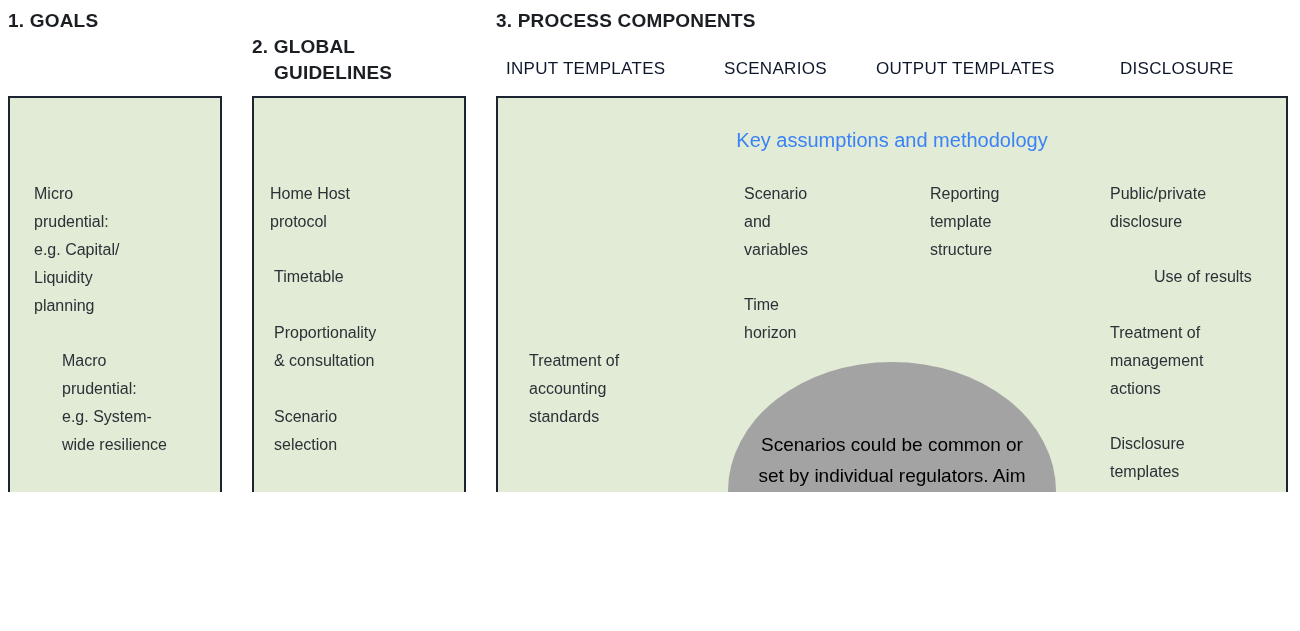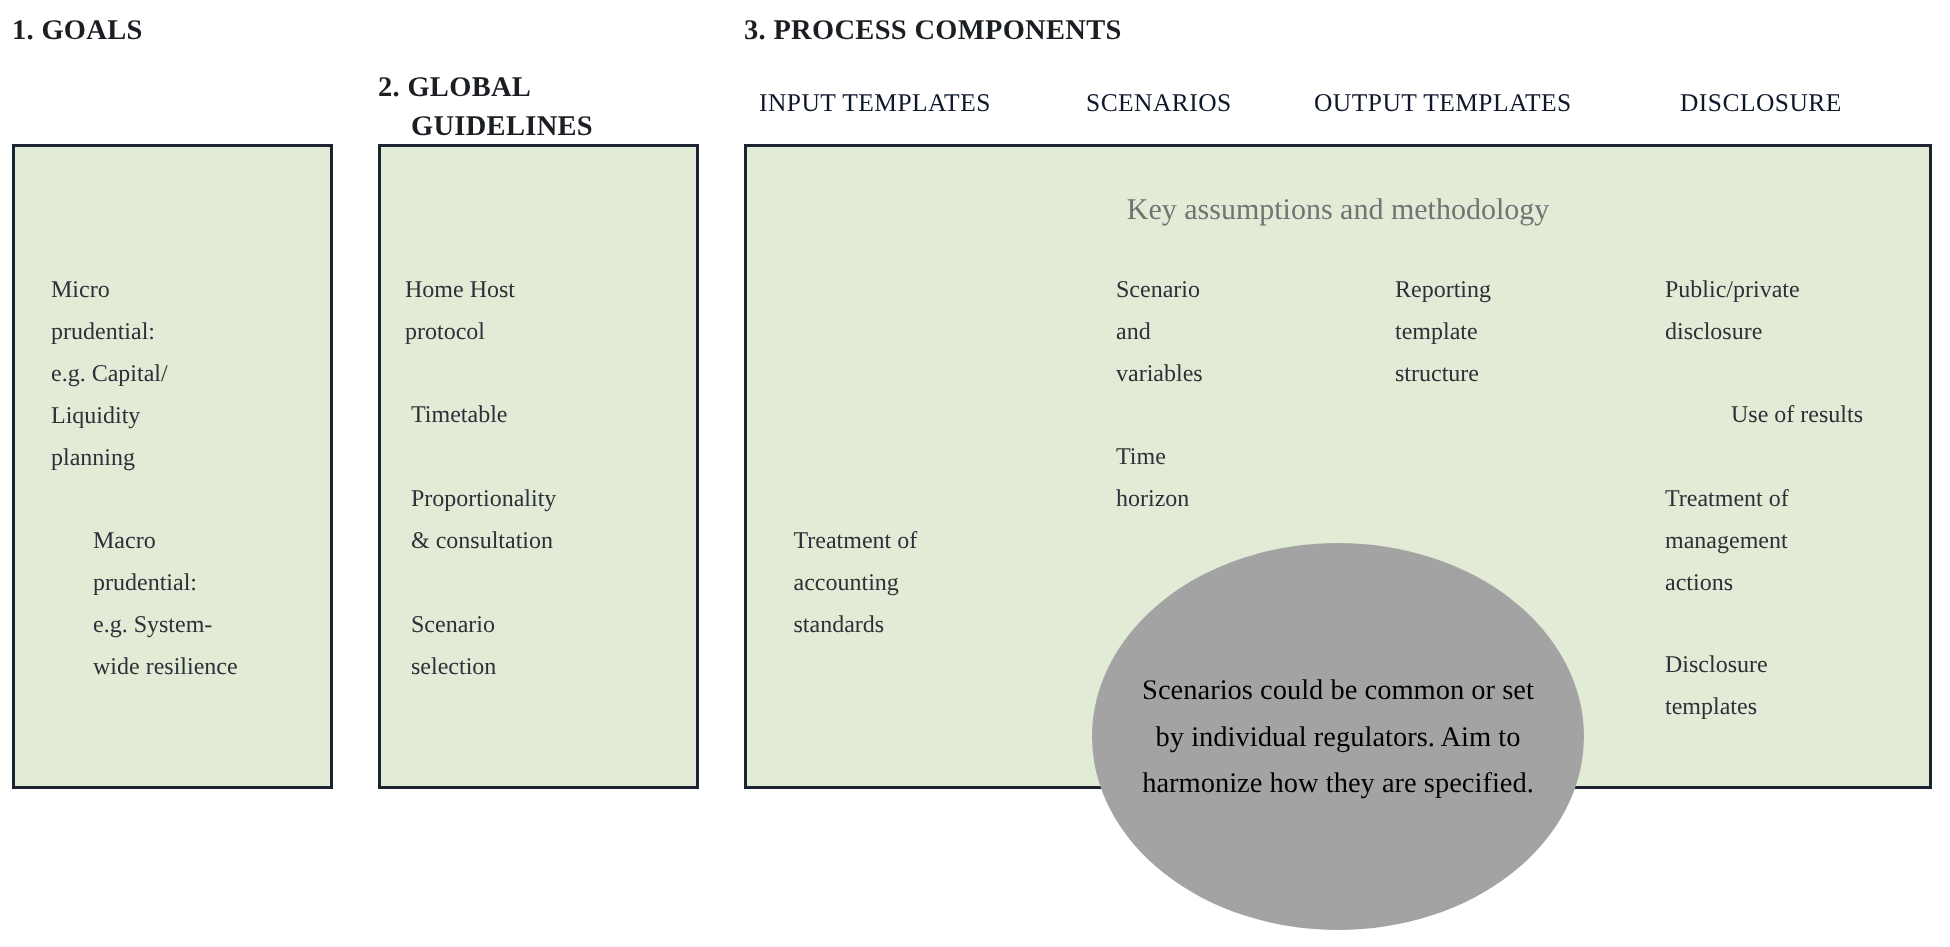--- a/index.html
+++ b/index.html
@@ -7,38 +7,37 @@
     padding: 0;
     background: #ffffff;
   }
   body {
     font-family: "Liberation Sans", sans-serif;
     color: #23272b;
   }
   #canvas {
     position: relative;
     width: 1300px;
-    height: 631px;
+    height: 492px;
     background: #ffffff;
     overflow: hidden;
-    font-family: Liberation Serif, serif;
   }
 
   
   .section-title {
     position: absolute;
     font-weight: bold;
     font-size: 19px;
     letter-spacing: 0.2px;
     color: #1b1f23;
     line-height: 26px;
     white-space: pre-line;
   }
   #title-goals     { left: 8px;   top: 8px; }
-  #title-global    { left: 252px; top: 20px; text-indent: 0; }
+  #title-global    { left: 252px; top: 8px; text-indent: 0; }
   #title-global .ind { display: block; padding-left: 22px; }
   #title-process   { left: 496px; top: 8px; }
 
   
   .col-header {
     position: absolute;
     top: 59px;
     font-size: 17px;
     letter-spacing: 0.3px;
     color: #0f172a;
@@ -83,21 +82,21 @@
 
   
   #key-assumptions {
     position: absolute;
     left: 496px;
     top: 126px;
     width: 792px;
     text-align: center;
     font-size: 20px;
     line-height: 28px;
-    color: #737373;
+    color: #3b82f6;
   }
 
   
   #p3-c0-b0 { left: 529px;  top: 180px; width: 190px; }
   #p3-c0-b1 { left: 529px;  top: 291px; width: 190px; }
   #p3-c0-b2 { left: 529px;  top: 347px; width: 190px; }
 
   #p3-c1-b0 { left: 744px;  top: 180px; width: 130px; }
   #p3-c1-b1 { left: 744px;  top: 291px; width: 130px; }
 

